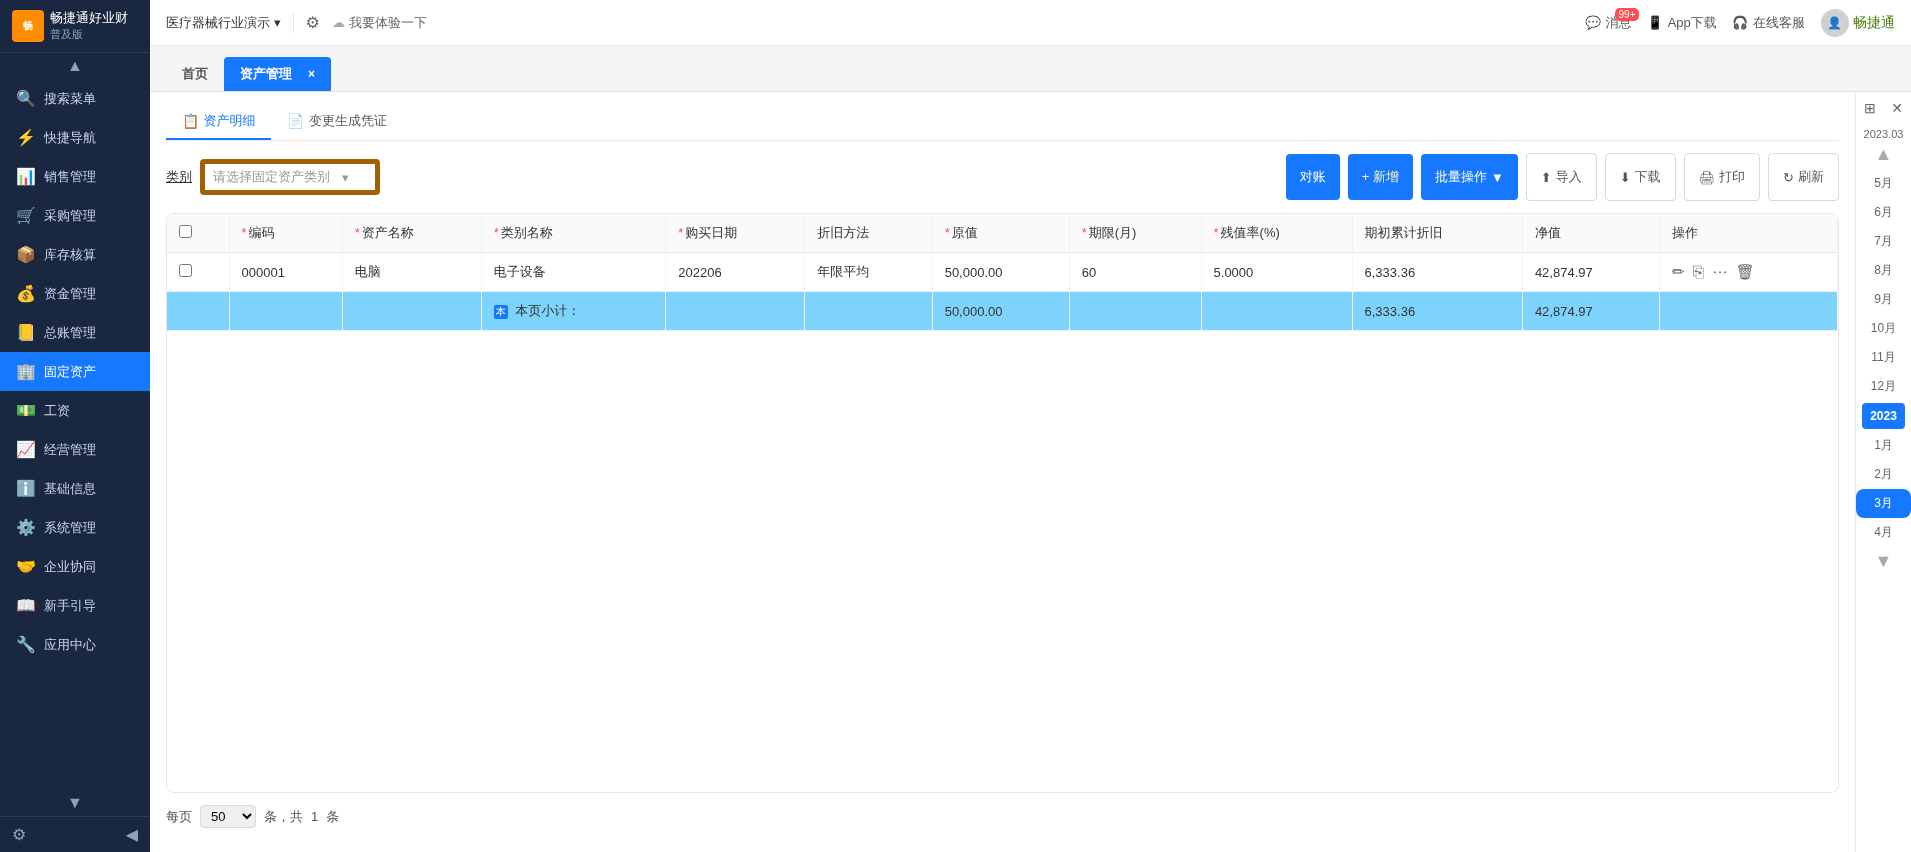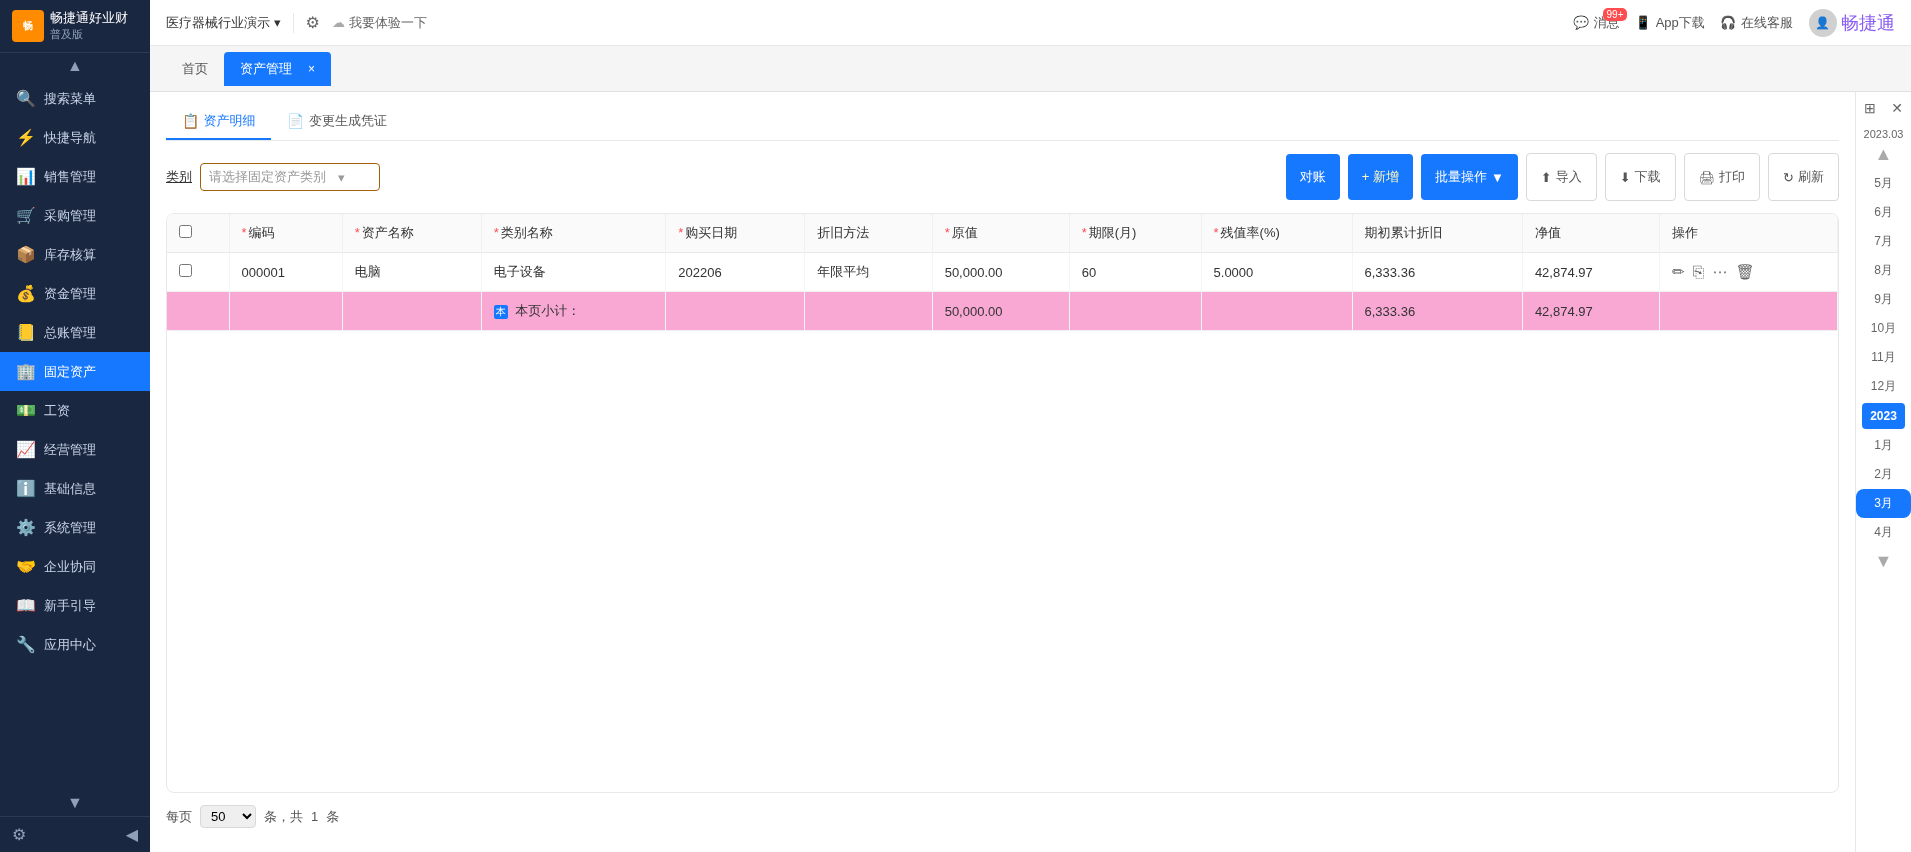--- a/index.html
+++ b/index.html
@@ -135,31 +135,32 @@
       min-width: 18px;
       text-align: center;
     }
     .topbar-avatar {
       width: 28px; height: 28px;
       background: #d0d0d0;
       border-radius: 50%;
       display: flex; align-items: center; justify-content: center;
       color: #666; font-size: 12px;
     }
-    .topbar-username { color: #8b5cf6; font-size: 18px; }
+    .topbar-username { color: #4d7c0f; font-size: 14px; }
 
     
     .tabbar {
       height: 46px;
       background: #f5f5f5;
       display: flex;
-      align-items: center;
+      align-items: flex-end;
       padding: 0 16px;
       border-bottom: 1px solid #e0e0e0;
       flex-shrink: 0;
+      font-weight: bold;
     }
     .tab {
       padding: 8px 16px;
       cursor: pointer;
       color: #555;
       font-size: 13px;
       border-radius: 4px 4px 0 0;
     }
     .tab.active {
       background: #1677ff;
@@ -219,21 +220,21 @@
       justify-content: space-between;
     }
     .toolbar-left { display: flex; align-items: center; gap: 8px; }
     .toolbar-right { display: flex; align-items: center; gap: 8px; margin-left: auto; }
 
     .filter-label { color: #333; font-size: 13px; text-decoration: underline; }
     .filter-select {
       display: flex;
       align-items: center;
       gap: 12px;
-      border: 1px solid #a16207;
+      border: 5px solid #a16207;
       border-radius: 4px;
       padding: 4px 8px;
       cursor: pointer;
       color: #999;
       font-size: 13px;
       background: white;
       min-width: 180px;
     }
 
     .btn {
@@ -283,21 +284,21 @@
       border-right: 1px solid #f0f0f0;
     }
     th .required { color: #ff4d4f; margin-right: 2px; }
     td {
       padding: 10px 12px;
       border-bottom: 1px solid #f0f0f0;
       color: #333;
       font-size: 13px;
       border-right: 1px solid #f5f5f5;
     }
-    .subtotal-row td { background: #f9a8d4; color: #333; }
+    .subtotal-row td { background: #7dd3fc; color: #333; }
 
     
     .action-icons {
       display: flex;
       gap: 8px;
       align-items: center;
     }
     .action-icon {
       color: #666;
       cursor: pointer;

